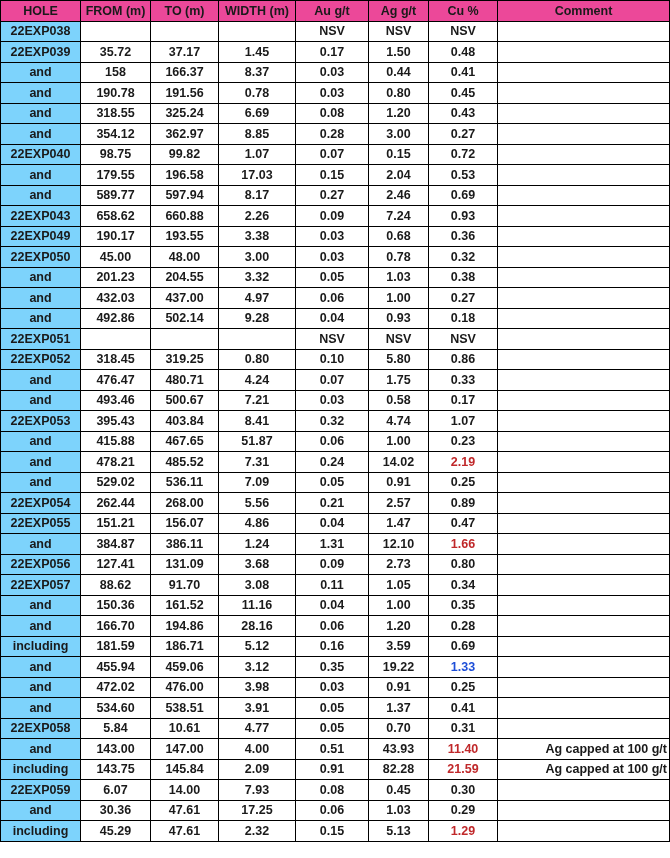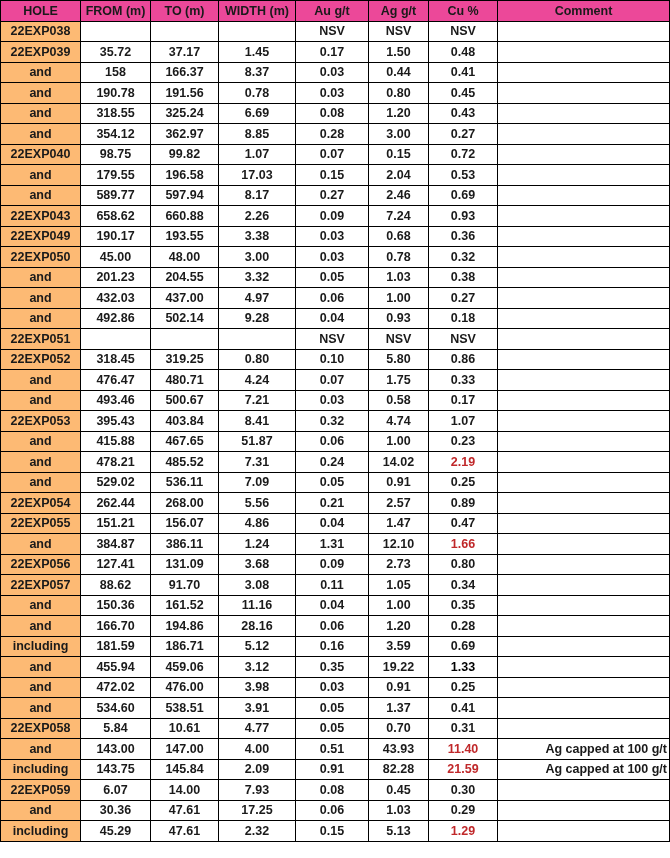--- a/index.html
+++ b/index.html
@@ -23,21 +23,21 @@
     col.c-comment { width: 172px; }
     th, td {
       border: 1px solid #000;
       height: 19.5px;
       padding: 0 2px;
       text-align: center;
       white-space: nowrap;
       overflow: hidden;
     }
     thead th { background: #ec4899; font-weight: bold; }
-    td.hole { background: #fdba74; }
+    td.hole { background: #7dd3fc; }
     td.comment { text-align: right; padding-left: 4px; }
     .red { color: #c0282a; }
   </style>
 </head>
 <body>
 
 <table>
   <colgroup>
     <col class="c-hole">
       <col class="c-from">
@@ -371,21 +371,21 @@
         <td>0.69</td>
         <td class="comment"></td>
       </tr>
       <tr>
         <td class="hole">and</td>
         <td>455.94</td>
         <td>459.06</td>
         <td>3.12</td>
         <td>0.35</td>
         <td>19.22</td>
-        <td class="red" style="color: #000000; margin-left: 16px;">1.33</td>
+        <td class="red" style="color: #1d4ed8; margin-left: 16px;">1.33</td>
         <td class="comment"></td>
       </tr>
       <tr>
         <td class="hole">and</td>
         <td>472.02</td>
         <td>476.00</td>
         <td>3.98</td>
         <td>0.03</td>
         <td>0.91</td>
         <td>0.25</td>

